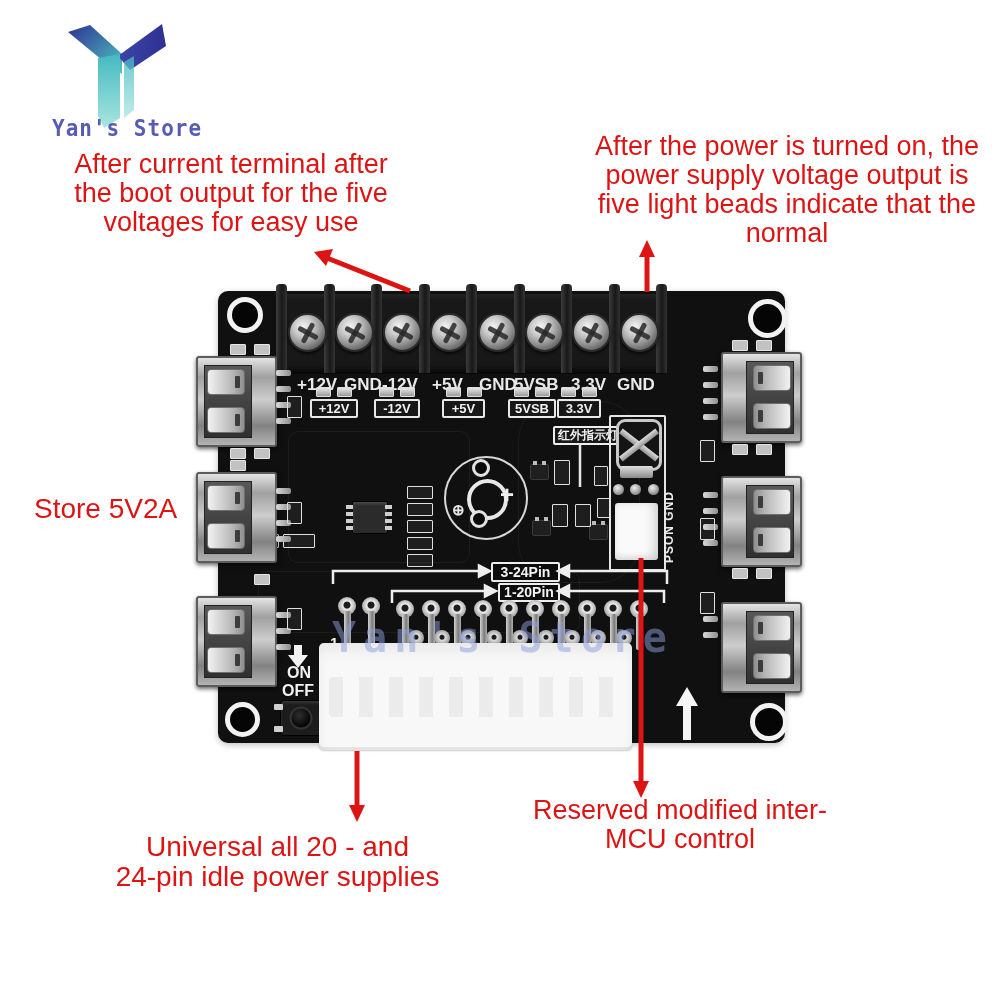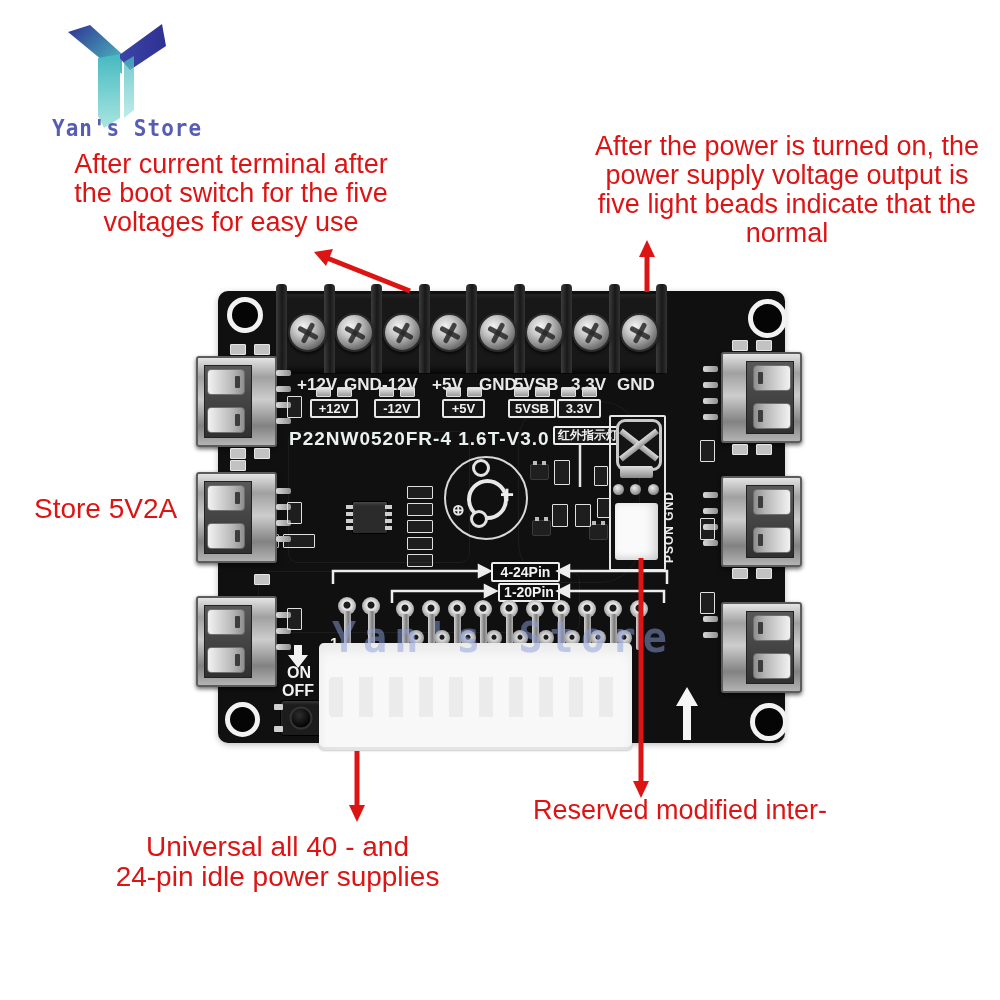--- a/index.html
+++ b/index.html
@@ -138,40 +138,41 @@
     </defs>
     <polygon points="10,10 32,3 64,32 64,52 44,38" fill="url(#g1)"></polygon>
     <polygon points="104,2 108,24 72,48 60,34" fill="url(#g3)"></polygon>
     <polygon points="40,36 62,32 62,96 46,106 40,94" fill="url(#g2)"></polygon>
     <polygon points="66,40 76,34 76,88 66,96" fill="url(#g2)" opacity="0.75"></polygon>
   </svg>
   <div class="storename">Yan's Store</div>
 
   <div class="ann" style="left:25px;top:150px;width:412px;">
     <div class="annline">After current terminal after</div>
-    <div class="annline">the boot switch for the five</div>
+    <div class="annline">the boot output for the five</div>
     <div class="annline">voltages for easy use</div>
   </div>
 
   <div class="ann" style="left:572px;top:132px;width:430px;">
     <div class="annline">After the power is turned on, the</div>
     <div class="annline">power supply voltage output is</div>
     <div class="annline">five light beads indicate that the</div>
     <div class="annline">normal</div>
   </div>
 
   <div class="ann" style="left:34px;top:494px;font-size:28px;">Store 5V2A</div>
 
   <div class="ann" style="left:75px;top:832px;width:405px;font-size:28px;line-height:30px;">
-    <div class="annline">Universal all 40 - and</div>
+    <div class="annline">Universal all 20 - and</div>
     <div class="annline">24-pin idle power supplies</div>
   </div>
 
   <div class="ann" style="left:505px;top:796px;width:350px;">
     <div class="annline">Reserved modified inter-</div>
+    <div class="annline">MCU control</div>
   </div>
 
   <div class="board">
     <div class="trace" style="left:70px;top:140px;width:180px;height:130px;"></div>
     <div class="trace" style="left:300px;top:110px;width:120px;height:180px;border-radius:40px;"></div>
     <div class="trace" style="left:40px;top:280px;width:320px;height:60px;"></div>
   </div>
 
   <div class="hole" style="left:227px;top:297px;width:26px;height:26px;"></div>
   <div class="hole" style="left:748px;top:299px;width:29px;height:29px;"></div>
@@ -259,21 +260,20 @@
     <div class="ledbox" style="width:44px;"><span>5VSB</span></div>
   </div>
   <div class="ledgrp" style="left:557px;">
     <div class="smds">
         <div class="smd"></div>
         <div class="smd"></div>
       </div>
     <div class="ledbox" style="width:40px;"><span>3.3V</span></div>
   </div>
 
-  <div class="title">P22NW0520FR-4 1.6T-V3.0</div>
 
   <div class="irlabel">红外指示灯</div>
   <div class="irzone"></div>
   <div class="ircan">
       <div class="irx x1"></div>
       <div class="irx x2"></div>
     </div>
   <div class="irbase"></div>
   <div class="irpin" style="left:613px;"></div>
   <div class="irpin" style="left:630px;"></div>
@@ -306,21 +306,21 @@
   <div class="rbox" style="left:283px;top:534px;width:30px;height:12px;"></div>
   <div class="sot" style="left:530px;top:464px;"></div>
   <div class="sot" style="left:532px;top:520px;"></div>
   <div class="sot" style="left:589px;top:524px;"></div>
   <div class="rbox" style="left:554px;top:460px;width:14px;height:23px;"></div>
   <div class="rbox" style="left:594px;top:466px;width:12px;height:18px;"></div>
   <div class="rbox" style="left:552px;top:504px;width:14px;height:21px;"></div>
   <div class="rbox" style="left:575px;top:504px;width:14px;height:21px;"></div>
   <div class="rbox" style="left:597px;top:498px;width:12px;height:18px;"></div>
 
-  <div class="pinbox" style="left:491px;top:562px;width:65px;height:16px;line-height:16px;">4-24Pin</div>
+  <div class="pinbox" style="left:491px;top:562px;width:65px;height:16px;line-height:16px;">3-24Pin</div>
   <div class="pinbox" style="left:498px;top:583px;width:58px;height:15px;line-height:15px;text-align:center;">1-20Pin</div>
 
   <div>
     <div class="apin" style="left:338px;top:597px;"></div>
       <div class="astem" style="left:344px;top:611px;height:44px;"></div>
     <div class="apin" style="left:362px;top:597px;"></div>
       <div class="astem" style="left:368px;top:611px;height:44px;"></div>
     <div class="apin" style="left:396px;"></div>
       <div class="astem" style="left:402px;"></div>
     <div class="apin" style="left:422px;"></div>

